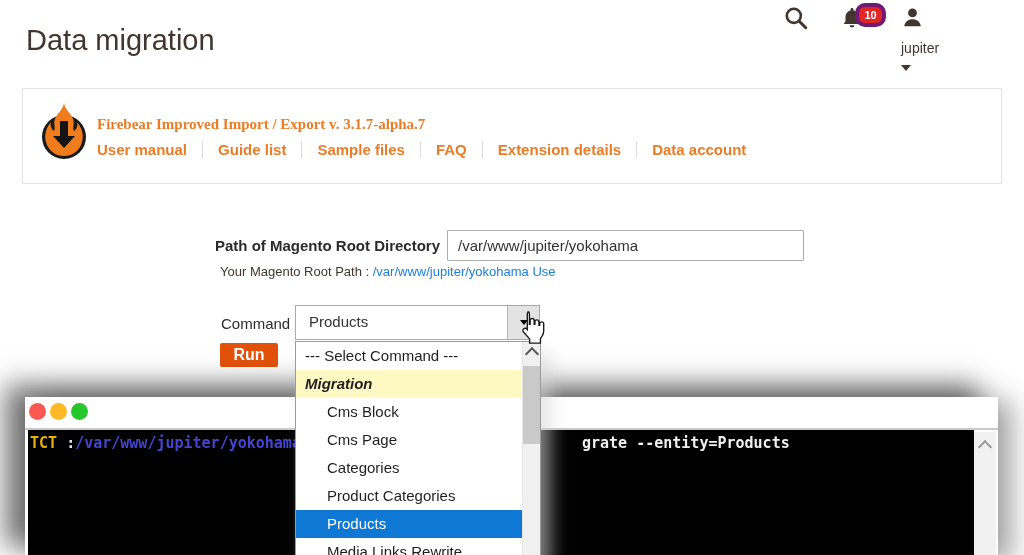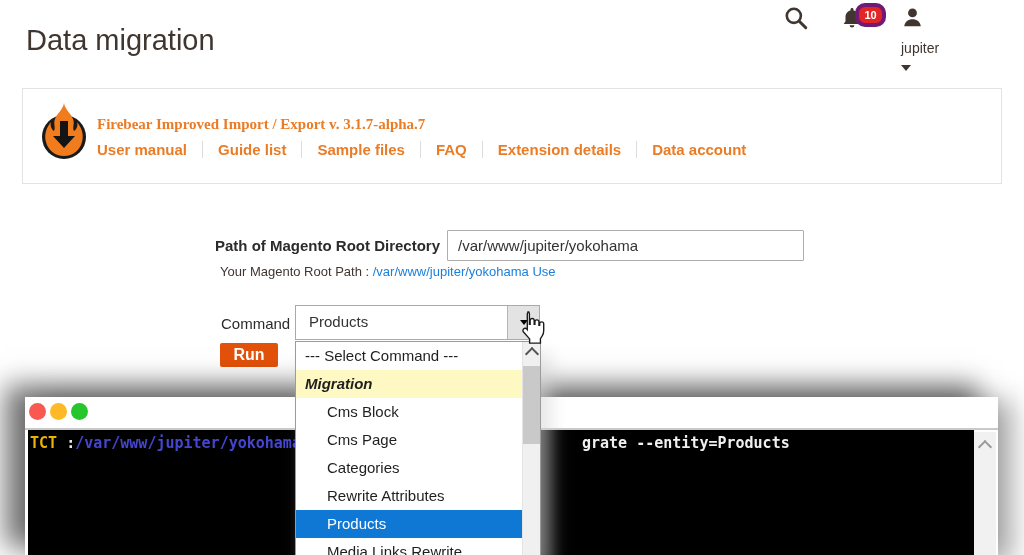--- a/index.html
+++ b/index.html
@@ -177,21 +177,21 @@
         <div class="opt placeholder"><span>--- Select Command ---</span></div>
 
         <div class="opt group"><span>Migration</span></div>
 
         <div class="opt item"><span>Cms Block</span></div>
 
         <div class="opt item"><span>Cms Page</span></div>
 
         <div class="opt item"><span>Categories</span></div>
 
-        <div class="opt item"><span>Rewrite Attributes</span></div>
+        <div class="opt item"><span>Product Categories</span></div>
 
         <div class="opt item selected"><span>Products</span></div>
 
         <div class="opt item"><span>Media Links Rewrite</span></div>
 
     </div>
     <div class="dd-scroll">
       <div class="chev-up"></div>
       <div class="dd-thumb"></div>
     </div>

